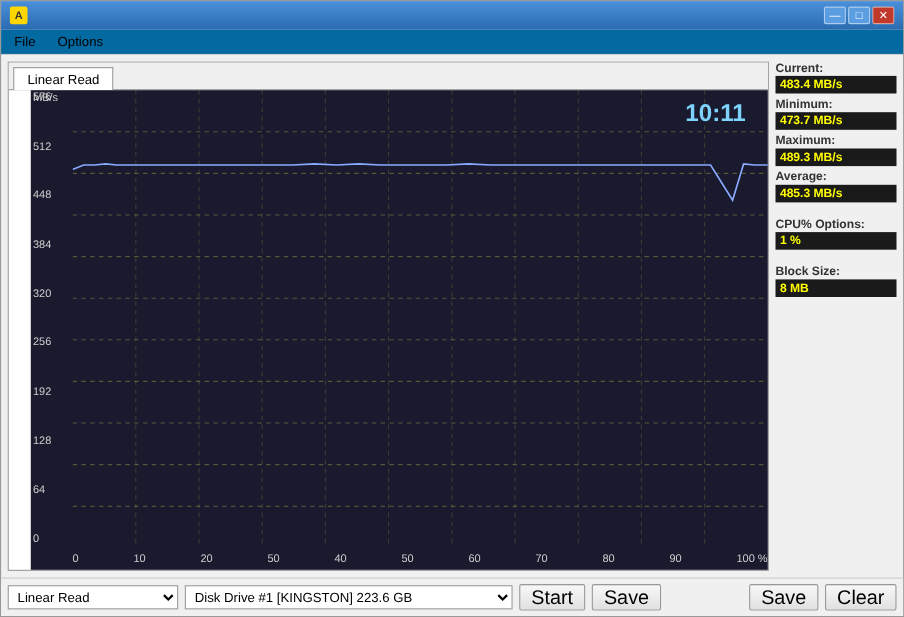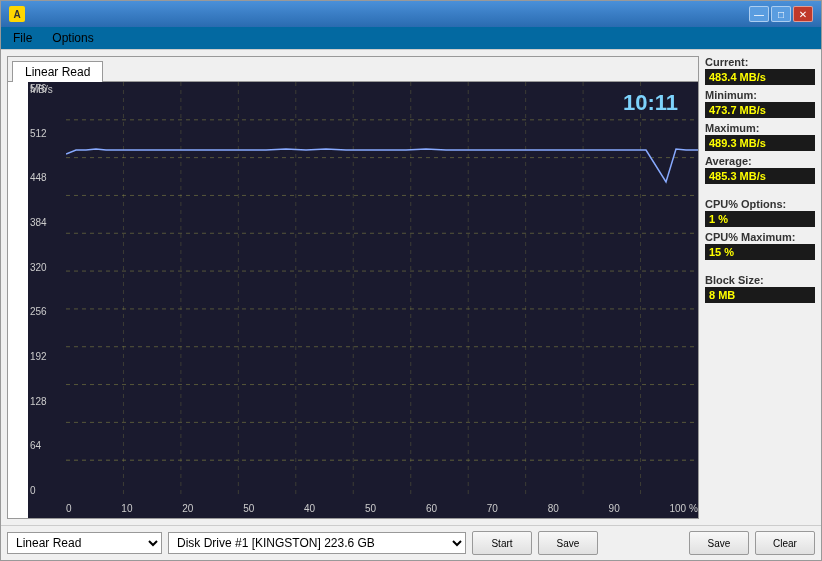--- a/index.html
+++ b/index.html
@@ -221,21 +221,21 @@
       border: 1px solid #999;
       background: white;
       padding: 0 4px;
       cursor: pointer;
     }
     .dd-mode { width: 155px; }
     .dd-disk { width: 298px; }
     .action-btn {
       height: 24px;
       min-width: 60px;
-      font-size: 10px;
+      font-size: 18px;
       border: 1px solid #999;
       background: linear-gradient(to bottom, #f8f8f8, #e0e0e0);
       cursor: pointer;
       border-radius: 2px;
       padding: 0 10px;
     }
     .spacer { flex: 1; }
   </style>
 </head>
 <body>
@@ -345,24 +345,20 @@
       <div class="stat-group">
         <span class="stat-label">Average:</span>
         <span class="stat-value">485.3 MB/s</span>
       </div>
 
       <div style="height:6px;"></div>
 
       <div class="stat-group">
         <span class="stat-label">CPU% Options:</span>
         <span class="stat-value">1 %</span>
-      </div>
-      <div class="stat-group">
-        <span class="stat-label">CPU% Maximum:</span>
-        <span class="stat-value">15 %</span>
       </div>
 
       <div style="height:6px;"></div>
 
       <div class="stat-group">
         <span class="stat-label">Block Size:</span>
         <span class="stat-value">8 MB</span>
       </div>
     </div>
   </div>

